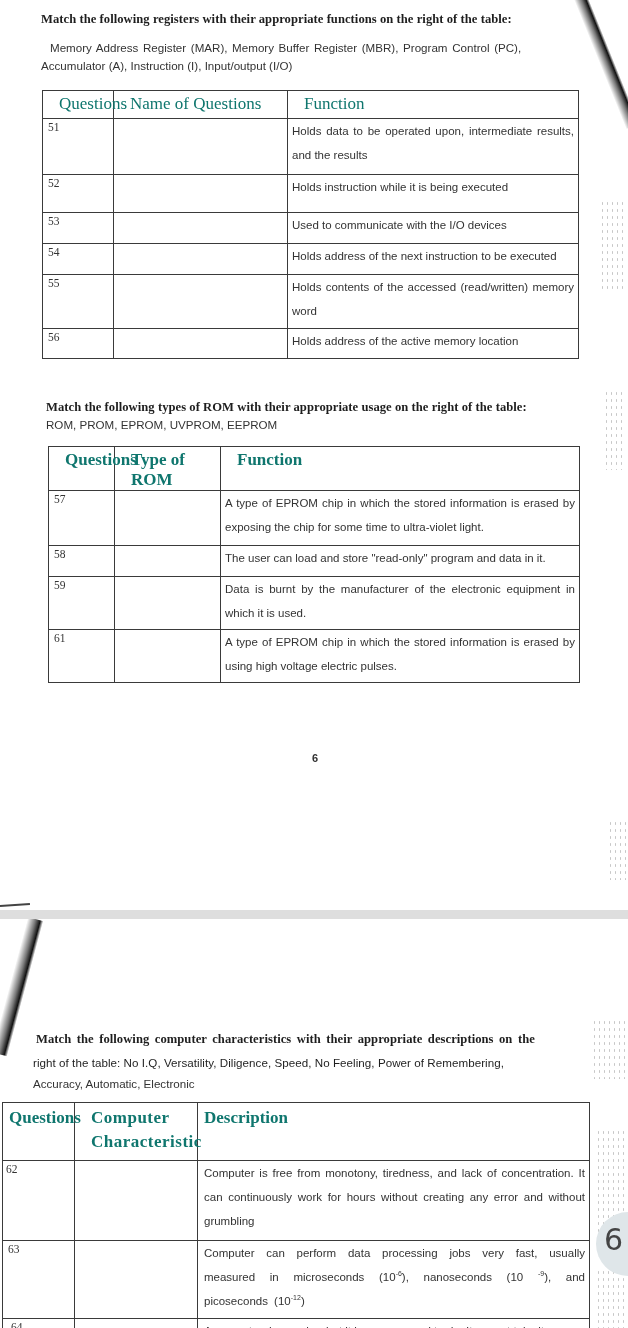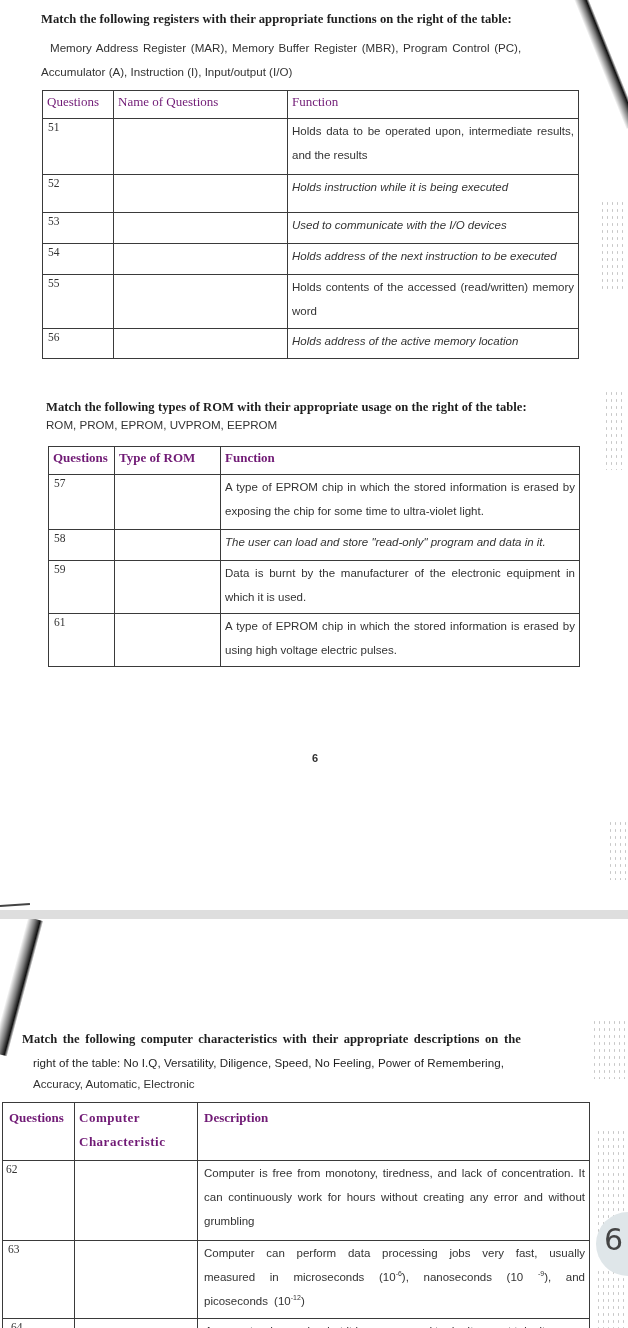--- a/index.html
+++ b/index.html
@@ -9,25 +9,25 @@
   .page { position: absolute; left: 0; width: 628px; background: #ffffff; overflow: hidden; }
   #page1 { top: 0; height: 910px; }
   #page2 { top: 919px; height: 409px; }
   .gap { position: absolute; left: 0; top: 910px; width: 628px; height: 9px; background: #dedede; }
 
   .instr-bold { position: absolute; font-weight: bold; font-size: 12.6px; letter-spacing: 0.05px; color: #1e1e1e; white-space: nowrap; }
   .instr { position: absolute; font-family: "Liberation Sans", "DejaVu Sans", sans-serif; font-size: 11.6px; color: #333; white-space: nowrap; }
 
   table.sheet { position: absolute; border-collapse: collapse; table-layout: fixed; }
   table.sheet td, table.sheet th { border: 1.4px solid #3a3a3a; vertical-align: top; text-align: left; font-weight: normal; }
-  table.sheet th { font-size: 13px; color: #701a75; padding: 3px 4px 0 4px; }
+  table.sheet th { font-size: 17px; color: #0f766e; padding: 3px 4px 0 16px; }
   table.sheet th.bold { font-weight: bold; }
   table.sheet td.q { font-size: 11.5px; padding: 2px 0 0 5px; color: #333; }
   table.sheet td.fn { font-family: "Liberation Sans", "DejaVu Sans", sans-serif; font-size: 11.5px; line-height: 24px; padding: 0 4px 0 4px; color: #333; text-align: justify; text-align-last: left; }
-  table.sheet td.fn.single { text-align: right; font-style: italic; }
+  table.sheet td.fn.single { text-align: right; }
 
   .page-num { position: absolute; font-family: "Liberation Sans", "DejaVu Sans", sans-serif; font-weight: bold; font-size: 11px; color: #333; }
 
   
   .binder-edge { position: absolute; background: linear-gradient(90deg, #ffffff 0%, #777 50%, #111 80%, #ffffff 100%); }
   .speckle { position: absolute; background-image: radial-gradient(#9a9a9a 0.7px, transparent 0.8px); background-size: 5px 7px; opacity: 0.55; }
   .stray-line { position: absolute; height: 1.5px; background: #444; transform-origin: left center; }
 
   .page-badge { position: absolute; left: 596px; top: 1212px; width: 64px; height: 64px; border-radius: 32px; background: #dfe6e9; }
   .page-badge span { position: absolute; left: 8px; top: 10px; font-family: "DejaVu Sans", sans-serif; font-size: 30px; color: #444; }
@@ -39,21 +39,21 @@
 
 <div class="page" id="page1">
 
   <div class="binder-edge" style="left:570px; top:-10px; width:14px; height:150px; transform:rotate(-22deg); transform-origin:top left;"></div>
   <div class="speckle" style="left:600px; top:200px; width:24px; height:90px;"></div>
   <div class="speckle" style="left:604px; top:390px; width:18px; height:80px;"></div>
   <div class="speckle" style="left:608px; top:820px; width:18px; height:60px;"></div>
 
   <div class="instr-bold" style="left:41px; top:12px;">Match the following registers with their appropriate functions on the right of the table:</div>
   <div class="instr" style="left:50px; top:41px; word-spacing:1.4px;">Memory Address Register (MAR), Memory Buffer Register (MBR), Program Control (PC),</div>
-  <div class="instr" style="left:41px; top:65px;">Accumulator (A), Instruction (I), Input/output (I/O)</div>
+  <div class="instr" style="left:41px; top:59px;">Accumulator (A), Instruction (I), Input/output (I/O)</div>
 
   <table class="sheet" style="left:42px; top:90px; width:536px;">
     <colgroup>
         <col style="width:71px">
         <col style="width:174px">
         <col style="width:291px">
       </colgroup>
     <tbody>
         <tr style="height:28px">
       <th>Questions</th>
@@ -138,21 +138,21 @@
 
 <div class="gap"></div>
 
 <div class="page" id="page2">
 
   <div class="binder-edge" style="left:28px; top:-2px; width:16px; height:140px; transform:rotate(15deg); transform-origin:top left;"></div>
   <div class="speckle" style="left:592px; top:100px; width:34px; height:60px;"></div>
   <div class="speckle" style="left:596px; top:210px; width:30px; height:110px;"></div>
   <div class="speckle" style="left:596px; top:350px; width:30px; height:60px;"></div>
 
-  <div class="instr-bold" style="left:22px; top:113px; word-spacing:2.3px;">Match the following computer characteristics with their appropriate descriptions on the</div>
+  <div class="instr-bold" style="left:36px; top:113px; word-spacing:2.3px;">Match the following computer characteristics with their appropriate descriptions on the</div>
   <div class="instr-bold" style="left:33px; top:137px; font-weight:normal; font-family:'Liberation Sans','DejaVu Sans',sans-serif; font-size:11.6px;">right of the table: No I.Q, Versatility, Diligence, Speed, No Feeling, Power of Remembering,</div>
   <div class="instr" style="left:33px; top:158px;">Accuracy, Automatic, Electronic</div>
 
   <table class="sheet" style="left:2px; top:183px; width:587px;">
     <colgroup>
         <col style="width:72px">
         <col style="width:123px">
         <col style="width:392px">
       </colgroup>
     <tbody>

